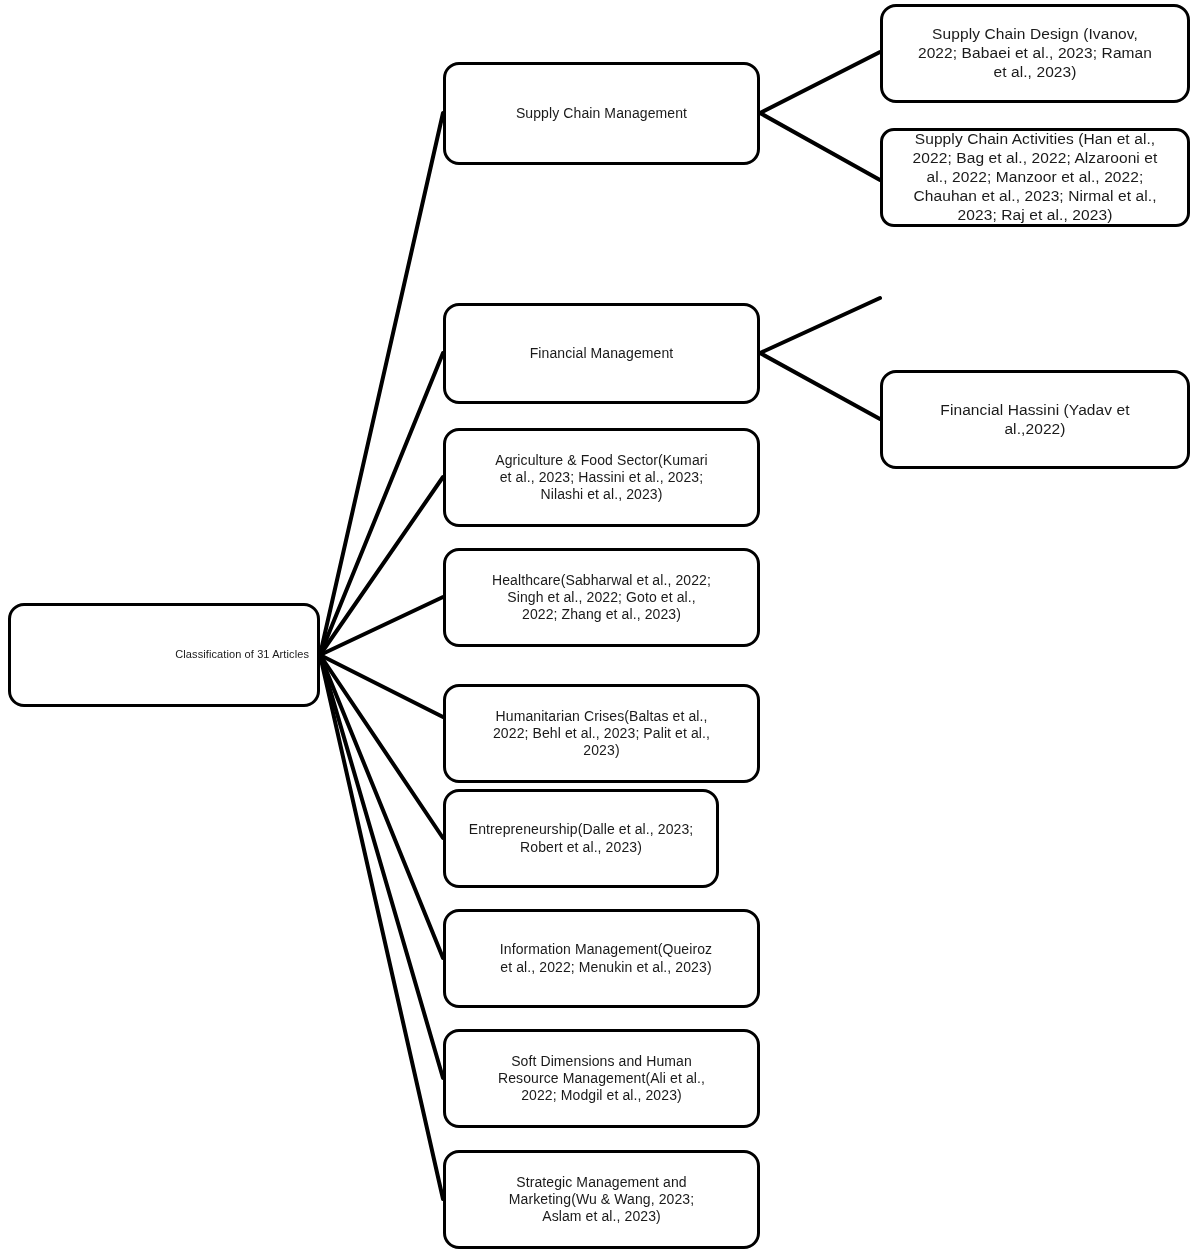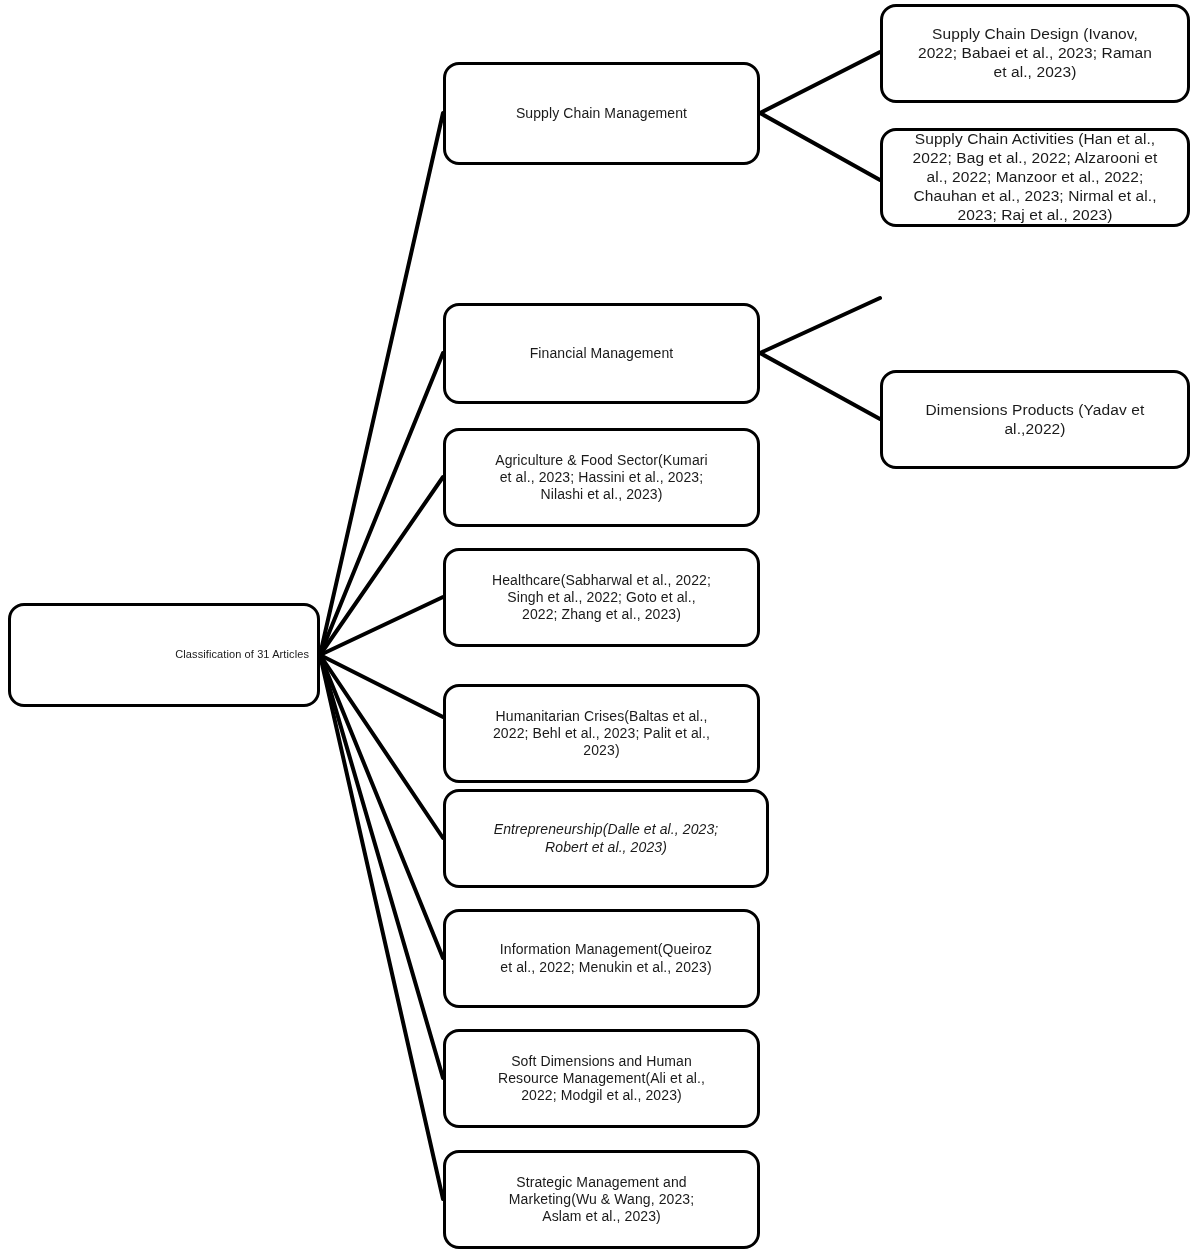--- a/index.html
+++ b/index.html
@@ -96,21 +96,21 @@
 Singh et al., 2022; Goto et al.,
 2022; Zhang et al., 2023)</span>
   </div>
 
   <div class="node level2" style="left:443px; top:684px; width:317px; height:99px;">
     <span class="node-label">Humanitarian Crises(Baltas et al.,
 2022; Behl et al., 2023; Palit et al.,
 2023)</span>
   </div>
 
-  <div class="node level2" style="left:443px; top:789px; width:326px; height:99px;font-style:italic;">
+  <div class="node level2" style="left:443px; top:789px; width:276px; height:99px;">
     <span class="node-label">Entrepreneurship(Dalle et al., 2023;
 Robert et al., 2023)</span>
   </div>
 
   <div class="node level2" style="left:443px; top:909px; width:317px; height:99px;padding-left:9px;">
     <span class="node-label">Information Management(Queiroz
 et al., 2022; Menukin et al., 2023)</span>
   </div>
 
   <div class="node level2" style="left:443px; top:1029px; width:317px; height:99px;">
@@ -124,27 +124,27 @@
 Marketing(Wu &amp; Wang, 2023;
 Aslam et al., 2023)</span>
   </div>
 
   <div class="node level3" style="left:880px; top:4px; width:310px; height:99px;">
     <span class="node-label">Supply Chain Design (Ivanov,
 2022; Babaei et al., 2023; Raman
 et al., 2023)</span>
   </div>
 
-  <div class="node level3" style="left:880px; top:128px; width:310px; height:99px;">
+  <div class="node level3" style="left:880px; top:128px; width:310px; height:99px;border-radius:14px;">
     <span class="node-label">Supply Chain Activities (Han et al.,
 2022; Bag et al., 2022; Alzarooni et
 al., 2022; Manzoor et al., 2022;
 Chauhan et al., 2023; Nirmal et al.,
 2023; Raj et al., 2023)</span>
   </div>
 
 
   <div class="node level3" style="left:880px; top:370px; width:310px; height:99px;">
-    <span class="node-label">Dimensions Products (Yadav et
+    <span class="node-label">Financial Hassini (Yadav et
 al.,2022)</span>
   </div>
 
 </div>
 
 </body></html>

